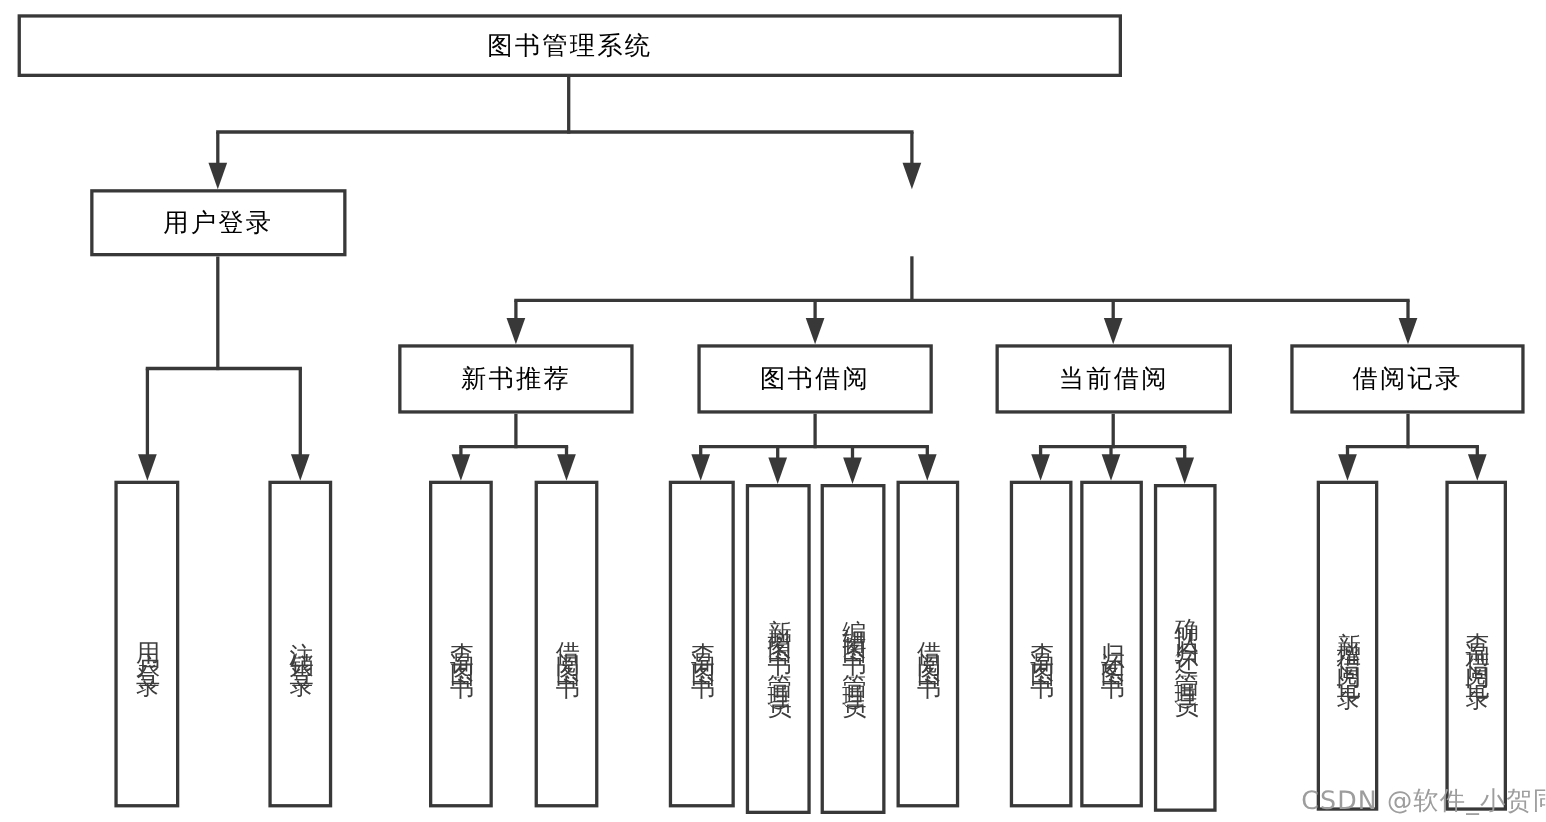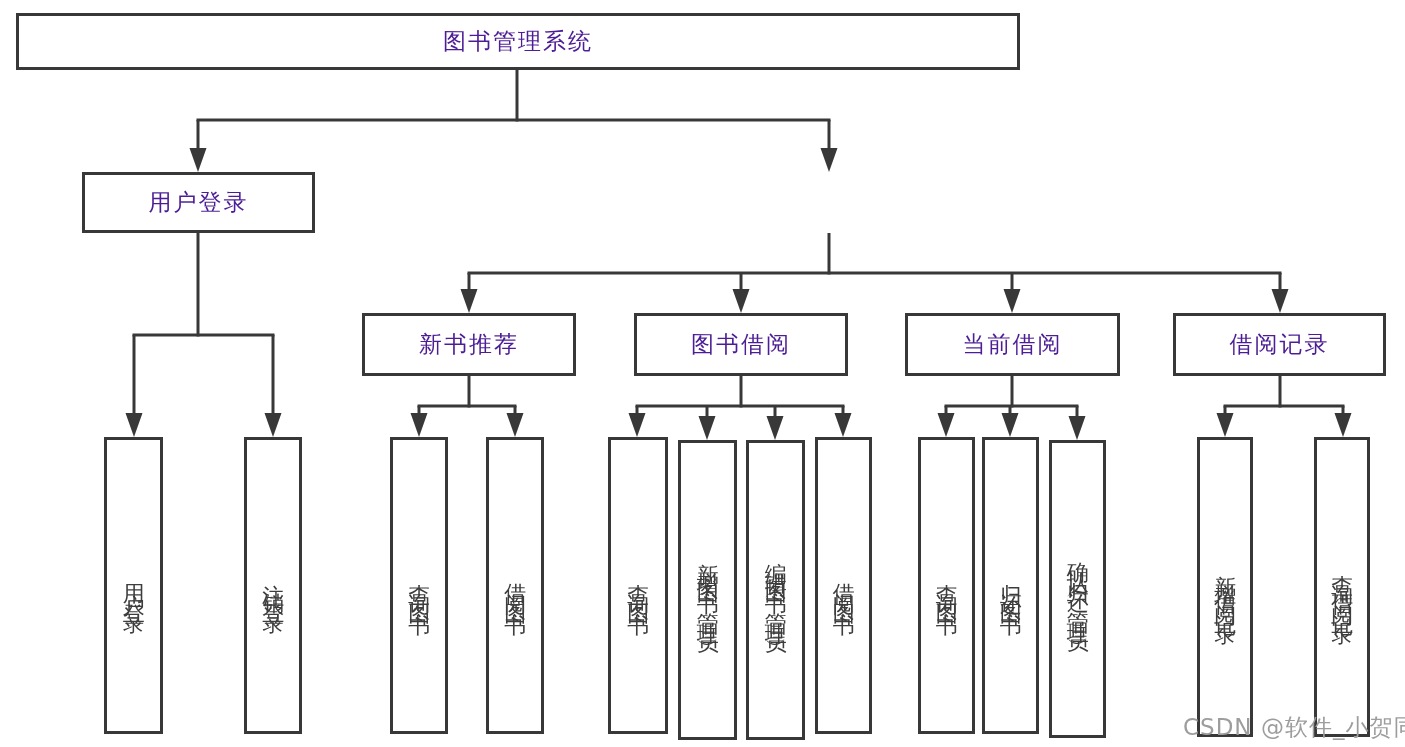--- a/index.html
+++ b/index.html
@@ -3,21 +3,21 @@
 <meta charset="utf-8">
 <style>
   html,body{margin:0;padding:0;background:#ffffff;}
   .canvas{
     position:relative;width:1405px;height:747px;background:#ffffff;
     font-family:"DejaVu Sans","Liberation Sans",sans-serif;overflow:hidden;
   }
   svg.wires{position:absolute;left:0;top:0;z-index:1;}
   .box{
     position:absolute;box-sizing:border-box;background:#ffffff;
-    border:3px solid #383838;color:#4c1d95;z-index:2;
+    border:3px solid #383838;color:#000000;z-index:2;
     display:flex;align-items:center;justify-content:center;
     font-size:23px;letter-spacing:2px;white-space:nowrap;
   }
   .vbox{
     position:absolute;box-sizing:border-box;background:#ffffff;
     border:3px solid #383838;color:#3d3d3d;z-index:2;
     display:flex;align-items:center;justify-content:center;
   }
   .vtext{
     writing-mode:vertical-rl;text-orientation:mixed;

